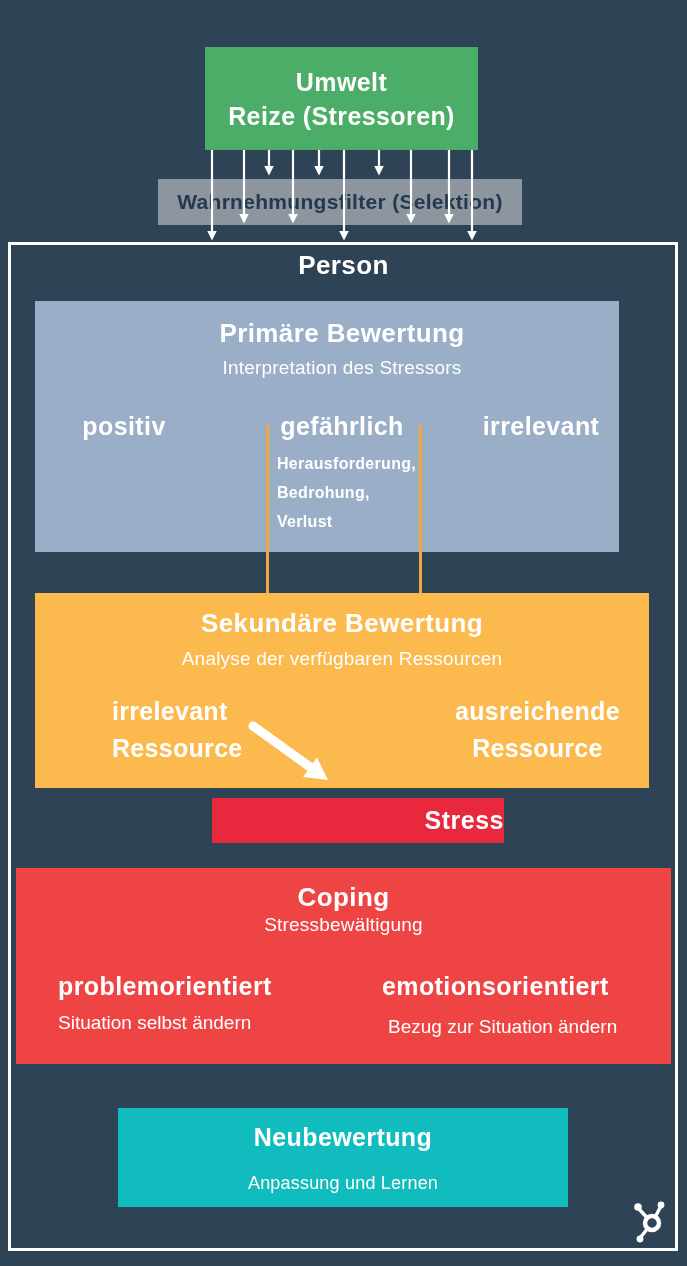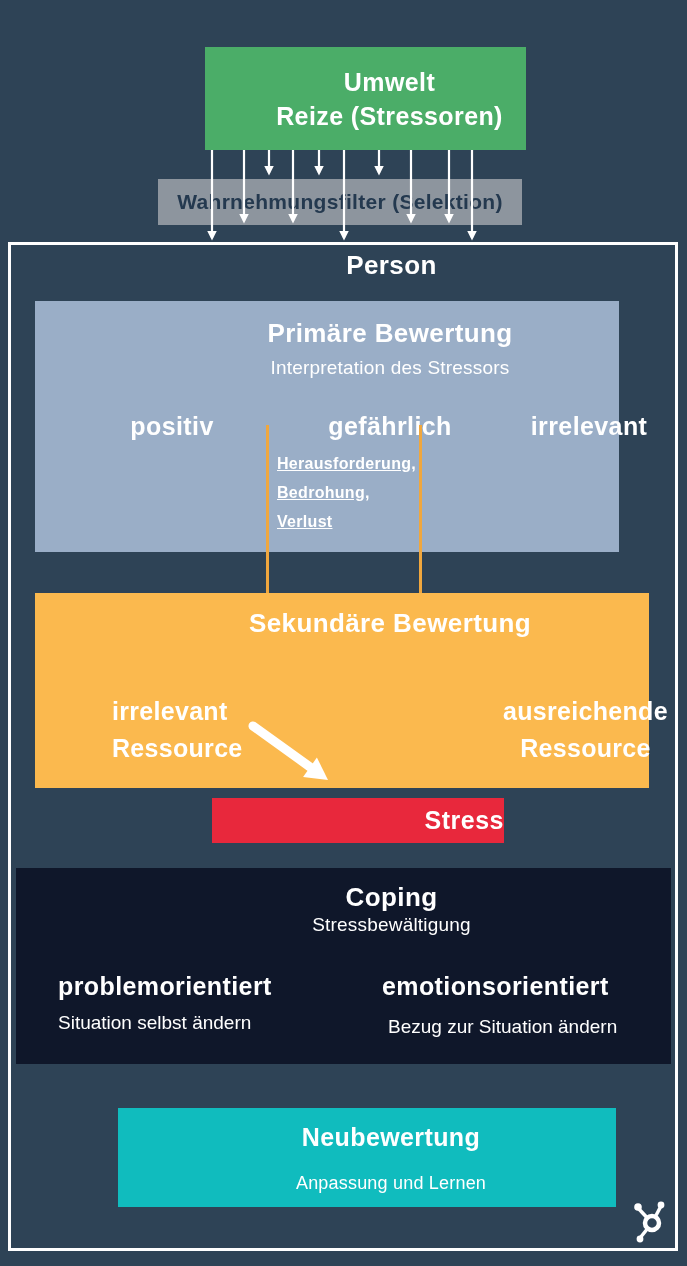--- a/index.html
+++ b/index.html
@@ -1,49 +1,49 @@
 <!DOCTYPE html>
 <html><head>
 <meta charset="utf-8">
 <style>
   html,body{margin:0;padding:0;background:#2E4356;}
   .canvas{position:relative;width:687px;height:1266px;background:#2E4356;overflow:hidden;
           font-family:"Liberation Sans","DejaVu Sans",sans-serif;color:#fff;}
   .abs{position:absolute;}
-  .ctr{text-align:center;padding-left:48px;}
+  .ctr{text-align:center;}
   .b{font-weight:bold;letter-spacing:.4px;}
 
   .env-box{left:205px;top:47px;width:273px;height:103px;background:#4BAD68;
            display:flex;flex-direction:column;justify-content:center;gap:6px;}
   .env-box div{font-size:25px;line-height:28px;}
 
   .filter-bar{left:158px;top:179px;width:364px;height:46px;background:#8D959E;
               display:flex;align-items:center;justify-content:center;}
   .filter-bar span{color:#24394F;font-size:21px;font-weight:bold;letter-spacing:.3px;}
 
   .arrows line{stroke:#FFFFFF;stroke-width:2.2;}
 
   .person-border{left:8px;top:242px;width:664px;height:1003px;border:3px solid #FFFFFF;}
   .person-title{left:0;top:250px;width:687px;font-size:26px;}
 
   .primary-box{left:35px;top:301px;width:584px;height:251px;background:#9AAEC7;}
   .sec-box{left:35px;top:593px;width:614px;height:195px;background:#FBB94E;}
   .h1{font-size:26px;line-height:30px;}
   .h2{font-size:19px;line-height:22px;font-weight:normal;letter-spacing:.2px;}
   .opt{font-size:25px;}
-  .danger-sub div{font-size:16px;font-weight:bold;line-height:29px;letter-spacing:.3px;text-align:left;text-decoration:underline;}
+  .danger-sub div{font-size:16px;font-weight:bold;line-height:29px;letter-spacing:.3px;text-align:left;}
   .oline{width:2.5px;height:168px;background:#F0A73E;top:425px;}
 
   .res{font-size:25px;font-weight:bold;line-height:37px;letter-spacing:.3px;}
 
   .stress-box{left:212px;top:798px;width:292px;height:45px;background:#E8283C;
               display:flex;align-items:center;justify-content:flex-end;}
   .stress-box span{font-size:25px;font-weight:bold;letter-spacing:.5px;}
 
-  .coping-box{left:16px;top:868px;width:655px;height:196px;background:#0f172a;}
+  .coping-box{left:16px;top:868px;width:655px;height:196px;background:#ef4444;}
   .col-title{font-size:25px;}
   .col-sub{font-size:19px;font-weight:normal;}
 
   .teal-box{left:118px;top:1108px;width:450px;height:99px;background:#10BCBE;
             display:flex;flex-direction:column;justify-content:center;gap:20px;}
 </style>
 </head>
 <body>
 
 <div class="canvas">
@@ -89,20 +89,21 @@
       <div>Bedrohung,</div>
       <div>Verlust</div>
     </div>
   </div>
 
   <div class="abs oline" style="left:266px"></div>
   <div class="abs oline" style="left:419px"></div>
 
   <div class="abs sec-box">
     <div class="abs ctr b h1" style="left:0;top:15px;width:614px">Sekundäre Bewertung</div>
+    <div class="abs ctr h2" style="left:0;top:55px;width:614px">Analyse der verfügbaren Ressourcen</div>
     <div class="abs res" style="left:77px;top:100px;text-align:left">
       <div>irrelevant</div>
       <div>Ressource</div>
     </div>
     <div class="abs ctr res" style="left:395px;top:100px;width:215px">
       <div>ausreichende</div>
       <div>Ressource</div>
     </div>
   </div>
 

